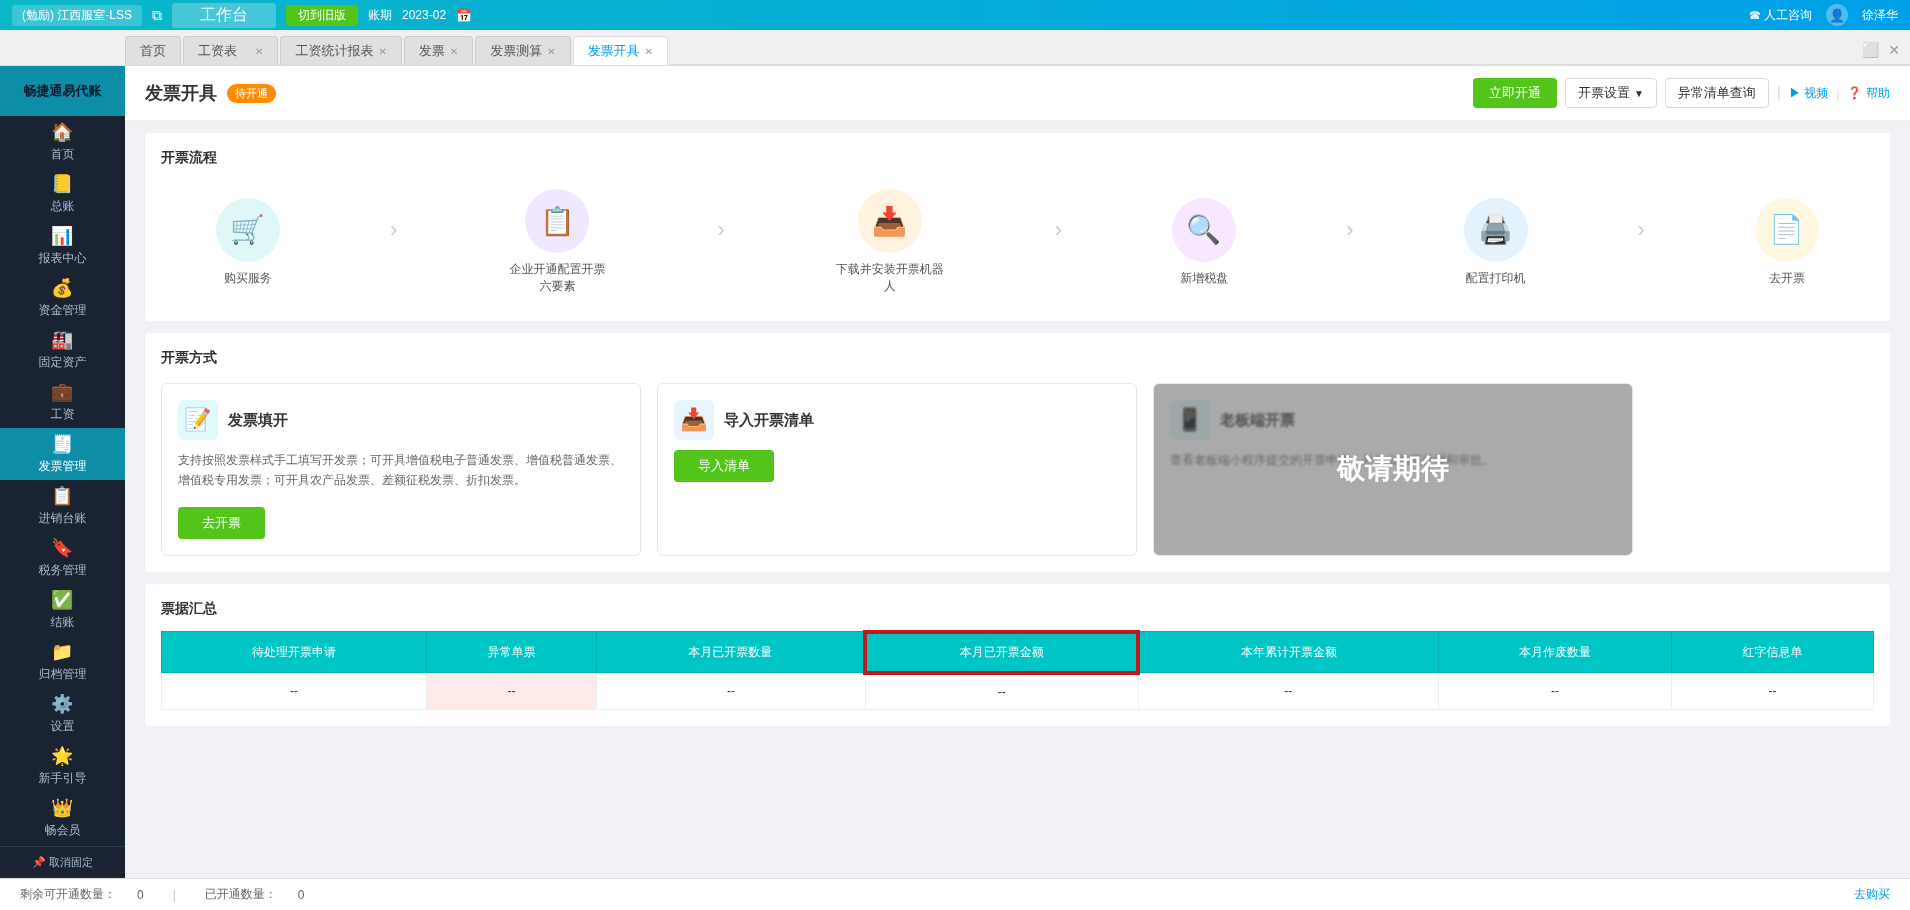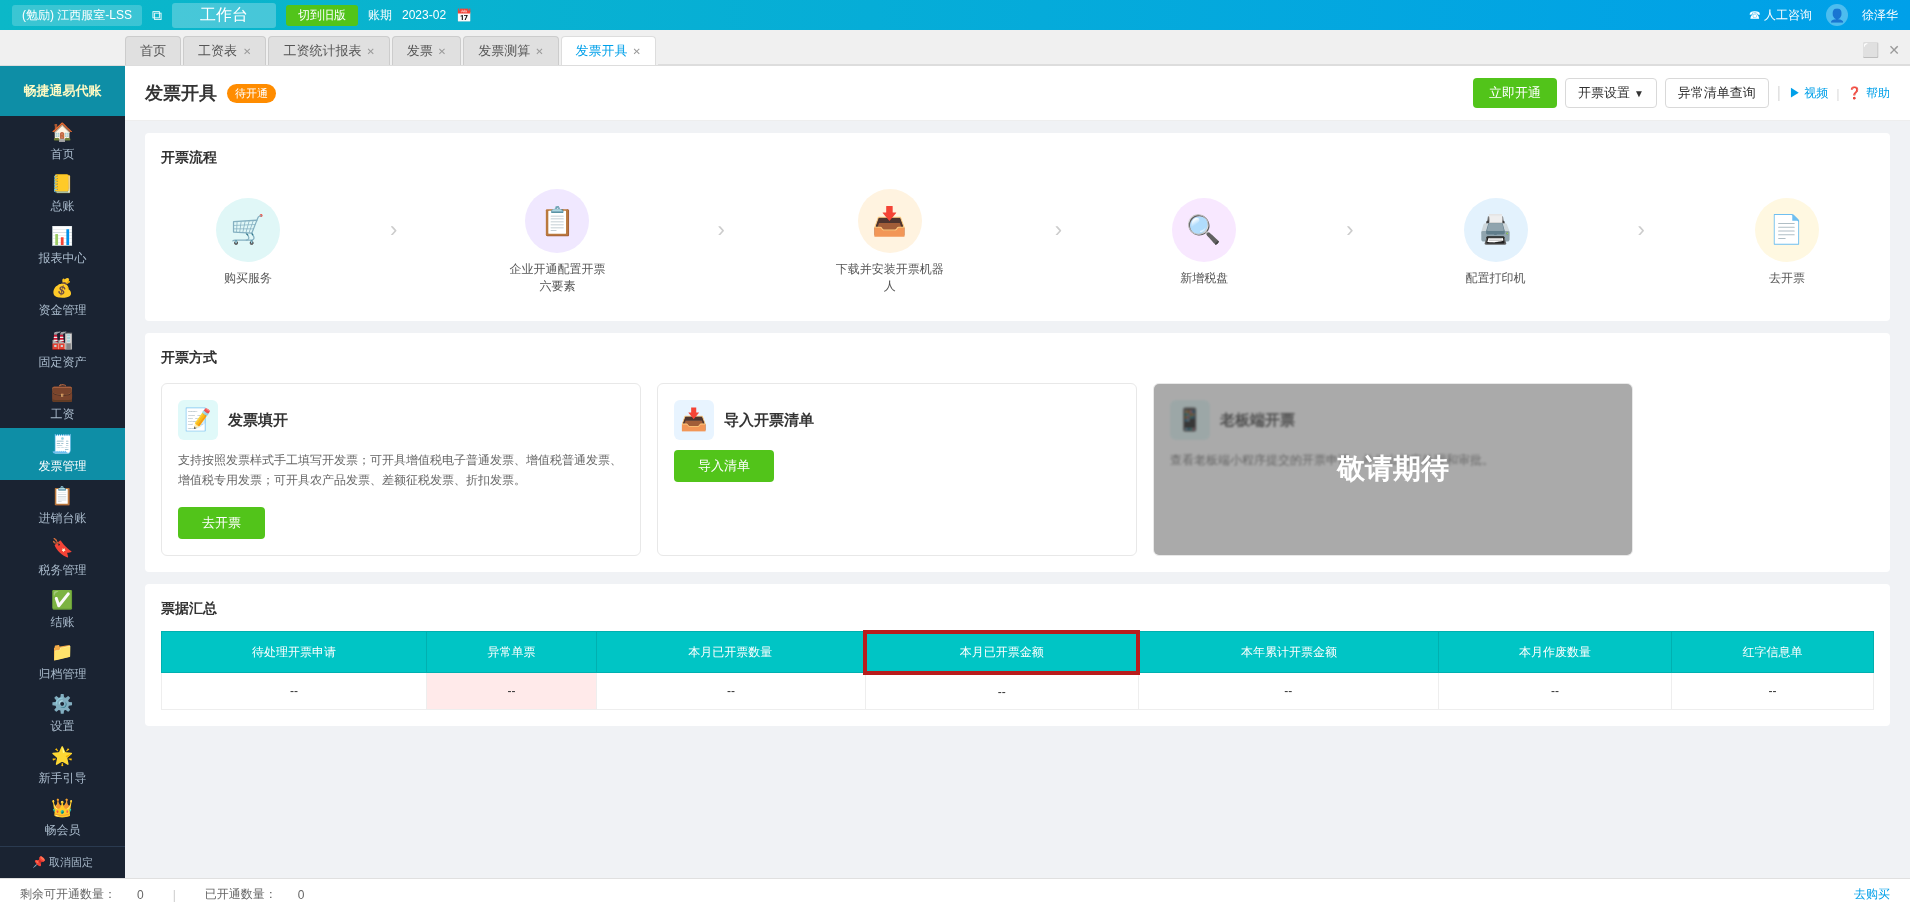--- a/index.html
+++ b/index.html
@@ -22,21 +22,21 @@
     <span style="color:white;font-size:12px;cursor:pointer;">☎ <span>人工咨询</span></span>
     <span style="width:22px;height:22px;border-radius:50%;background:rgba(255,255,255,0.3);display:inline-flex;align-items:center;justify-content:center;font-size:13px;">👤</span>
     <span style="color:white;font-size:12px;cursor:pointer;">徐泽华</span>
   </div>
 </div>
 
 <div style="height:36px;background:#f0f0f0;display:flex;align-items:flex-end;padding:0 0 0 125px;border-bottom:1px solid #ddd;flex-shrink:0;">
   <div style="height:29px;padding:0 14px;display:flex;align-items:center;gap:5px;font-size:13px;cursor:pointer;background:#e0e0e0;border:1px solid #ccc;border-bottom:none;border-radius:4px 4px 0 0;margin-right:2px;color:#555;">
     <span>首页</span>
   </div>
-  <div style="height:29px;padding:0 14px;display:flex;align-items:center;gap:6px;font-size:13px;cursor:pointer;background:#e0e0e0;border:1px solid #ccc;border-bottom:none;border-radius:4px 4px 0 0;margin-right:2px;color:#555;">
+  <div style="height:29px;padding:0 14px;display:flex;align-items:center;gap:18px;font-size:13px;cursor:pointer;background:#e0e0e0;border:1px solid #ccc;border-bottom:none;border-radius:4px 4px 0 0;margin-right:2px;color:#555;">
     <span>工资表</span>
     <span style="font-size:10px;color:#999;cursor:pointer;">✕</span>
   </div>
   <div style="height:29px;padding:0 14px;display:flex;align-items:center;gap:5px;font-size:13px;cursor:pointer;background:#e0e0e0;border:1px solid #ccc;border-bottom:none;border-radius:4px 4px 0 0;margin-right:2px;color:#555;">
     <span>工资统计报表</span>
     <span style="font-size:10px;color:#999;cursor:pointer;">✕</span>
   </div>
   <div style="height:29px;padding:0 14px;display:flex;align-items:center;gap:5px;font-size:13px;cursor:pointer;background:#e0e0e0;border:1px solid #ccc;border-bottom:none;border-radius:4px 4px 0 0;margin-right:2px;color:#555;">
     <span>发票</span>
     <span style="font-size:10px;color:#999;cursor:pointer;">✕</span>
@@ -51,21 +51,21 @@
   </div>
   <div style="flex:1;border-bottom:1px solid #ddd;height:29px;display:flex;align-items:center;justify-content:flex-end;padding-right:10px;gap:8px;">
     <span style="font-size:14px;color:#999;cursor:pointer;">⬜</span>
     <span style="font-size:14px;color:#999;cursor:pointer;">✕</span>
   </div>
 </div>
 
 <div style="display:flex;flex:1;overflow:hidden;">
 
   <div style="width:125px;background:#1a2332;display:flex;flex-direction:column;flex-shrink:0;">
-    <div style="height:50px;background:#0e8ea6;display:flex;align-items:center;justify-content:center;color:#fef9c3;font-size:13px;font-weight:bold;padding:0 8px;text-align:right;">畅捷通易代账</div>
+    <div style="height:50px;background:#0e8ea6;display:flex;align-items:center;justify-content:center;color:#0f172a;font-size:13px;font-weight:bold;padding:0 8px;text-align:right;">畅捷通易代账</div>
     <div style="height:52px;display:flex;flex-direction:column;align-items:center;justify-content:center;color:#aabbcc;font-size:12px;cursor:pointer;gap:3px;">
       <span style="font-size:18px;">🏠</span>
       <span>首页</span>
     </div>
     <div style="height:52px;display:flex;flex-direction:column;align-items:center;justify-content:center;color:#aabbcc;font-size:12px;cursor:pointer;gap:3px;">
       <span style="font-size:18px;">📒</span>
       <span>总账</span>
     </div>
     <div style="height:52px;display:flex;flex-direction:column;align-items:center;justify-content:center;color:#aabbcc;font-size:12px;cursor:pointer;gap:3px;">
       <span style="font-size:18px;">📊</span>

